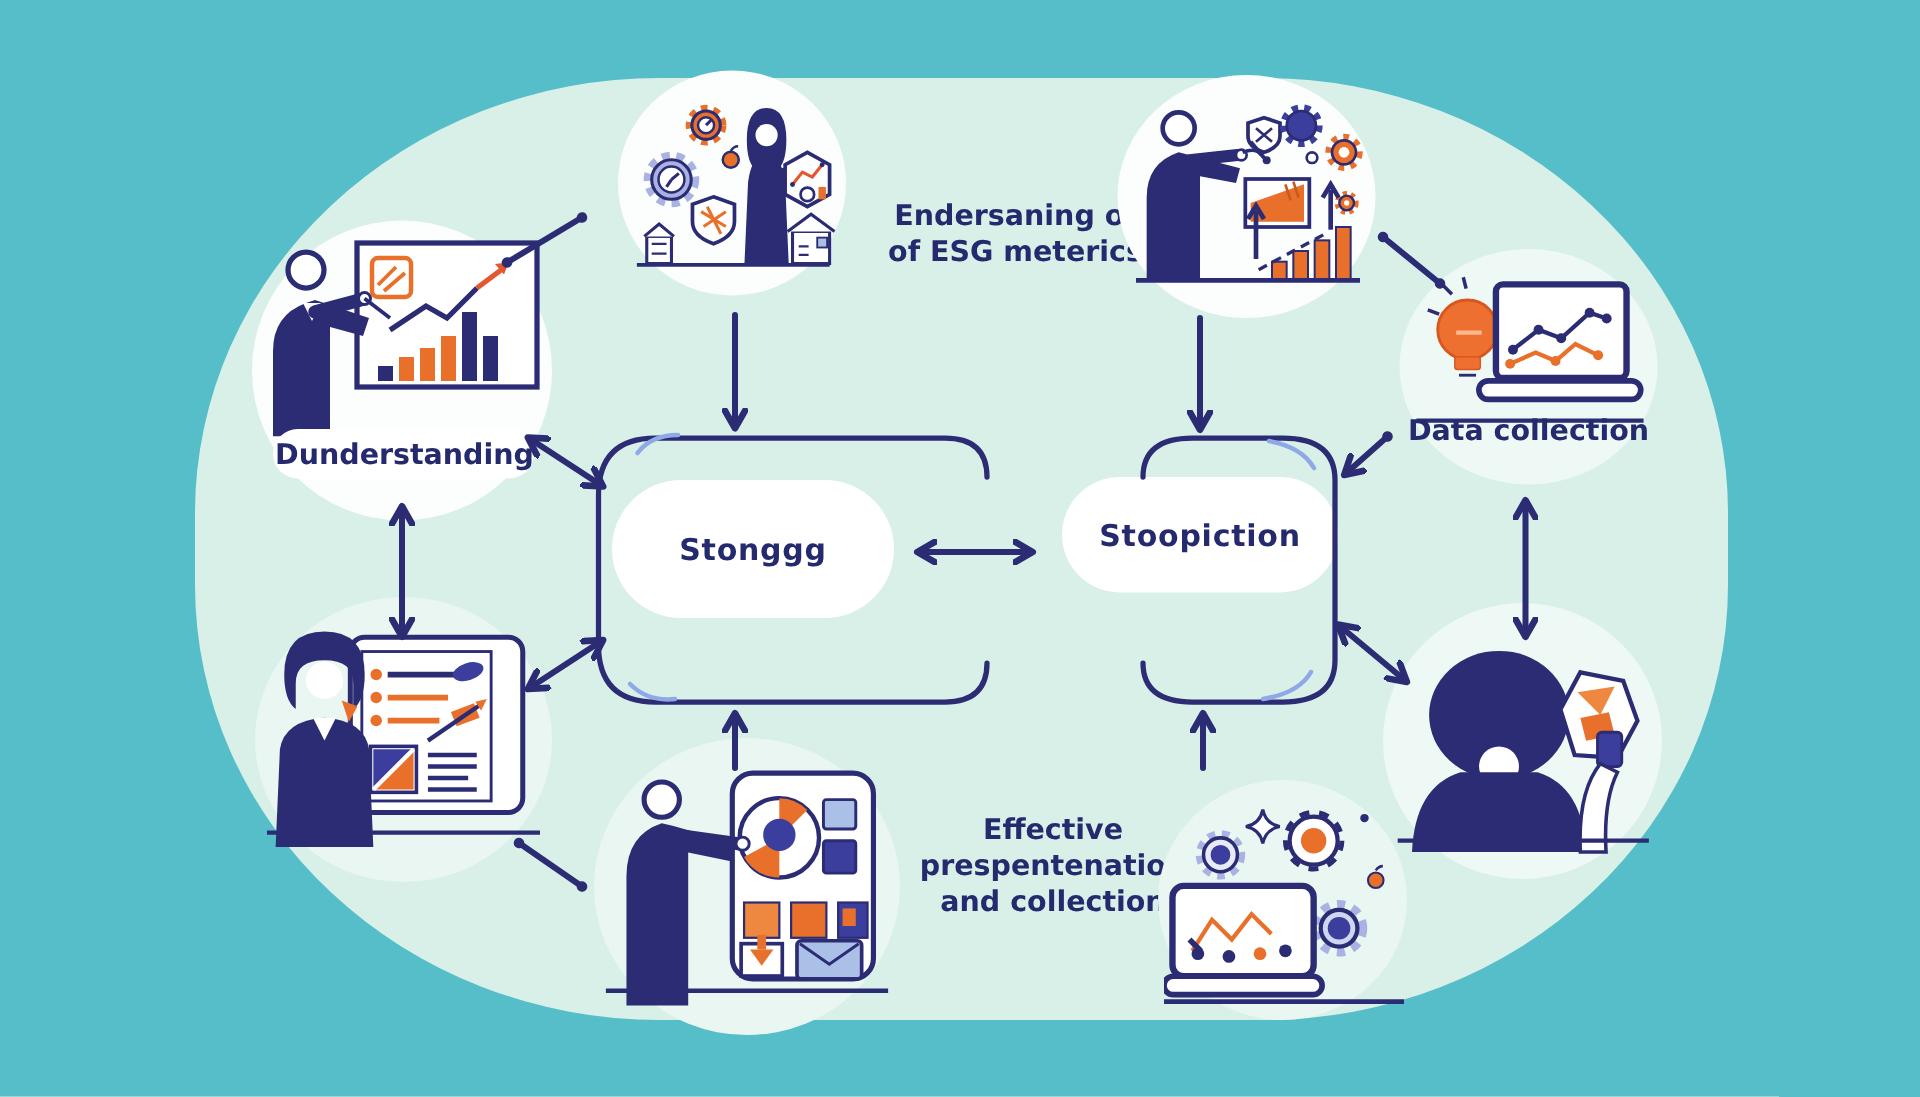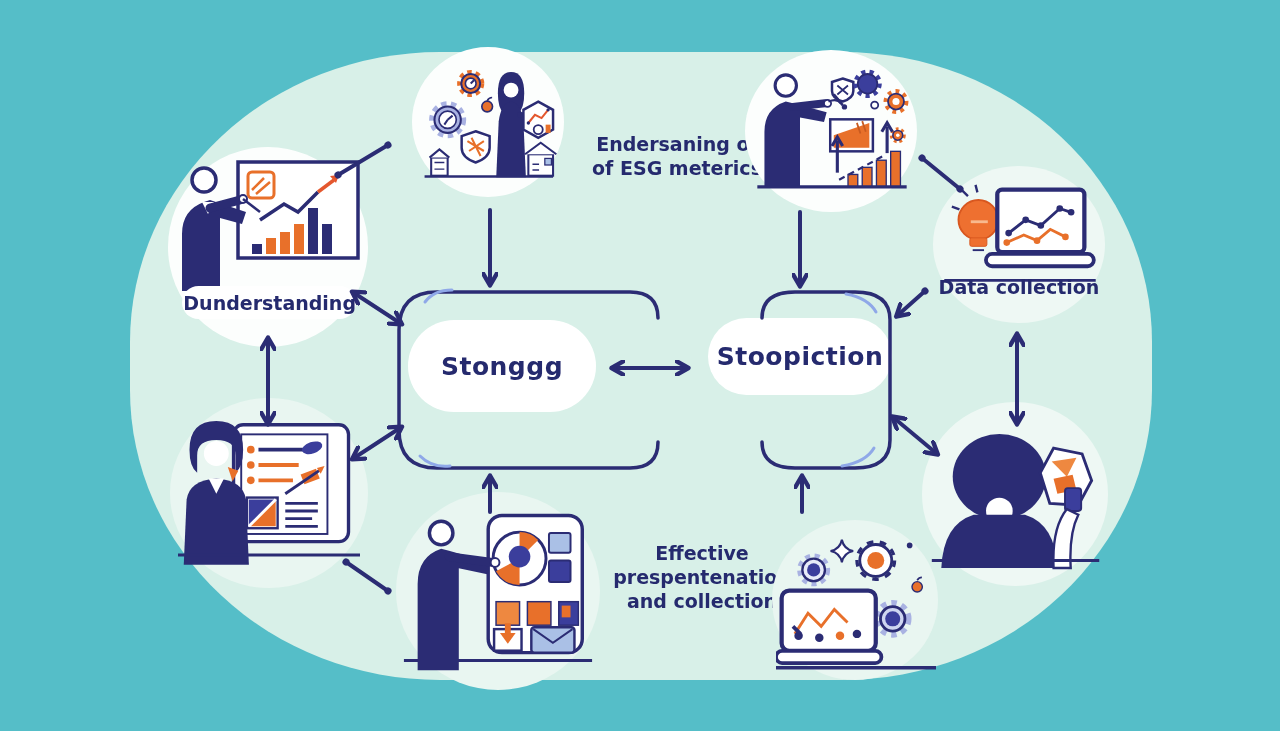--- a/index.html
+++ b/index.html
@@ -20,21 +20,21 @@
   .icon-svg{position:absolute;}
   .pill-box{
     position:absolute;background:#ffffff;border-radius:48px;
     display:flex;align-items:center;justify-content:center;
   }
   .pill-label{
     position:absolute;background:#ffffff;border-radius:17px;
     display:flex;align-items:center;justify-content:flex-end;
   }
   .navy-text{color:#252a6e;font-weight:700;}
-  .box-text{font-size:25px;letter-spacing:.5px;}
+  .box-text{font-size:20px;letter-spacing:.5px;}
   .node-label{font-size:19px;}
   .free-text{position:absolute;line-height:1.26;font-size:19px;}
   .free-text div{white-space:nowrap;}
   .arrows{position:absolute;left:0;top:0;z-index:30;pointer-events:none;}
   .layer-nodes{position:absolute;inset:0;z-index:10;}
 </style>
 </head>
 <body>
 
 <div class="scene">

